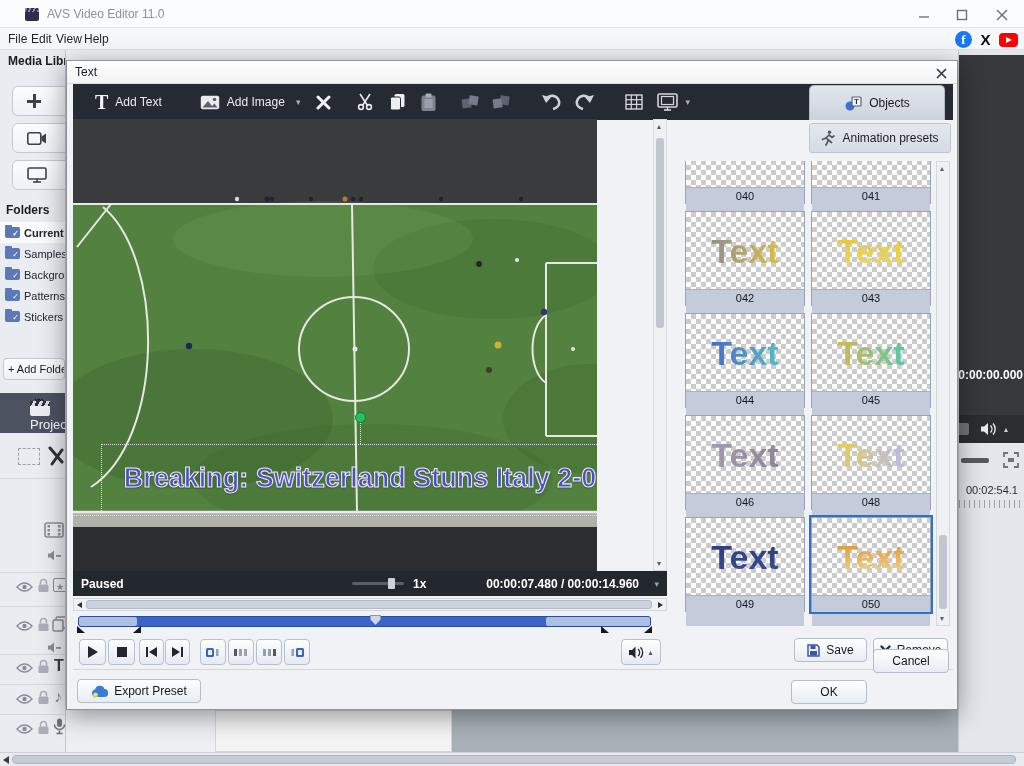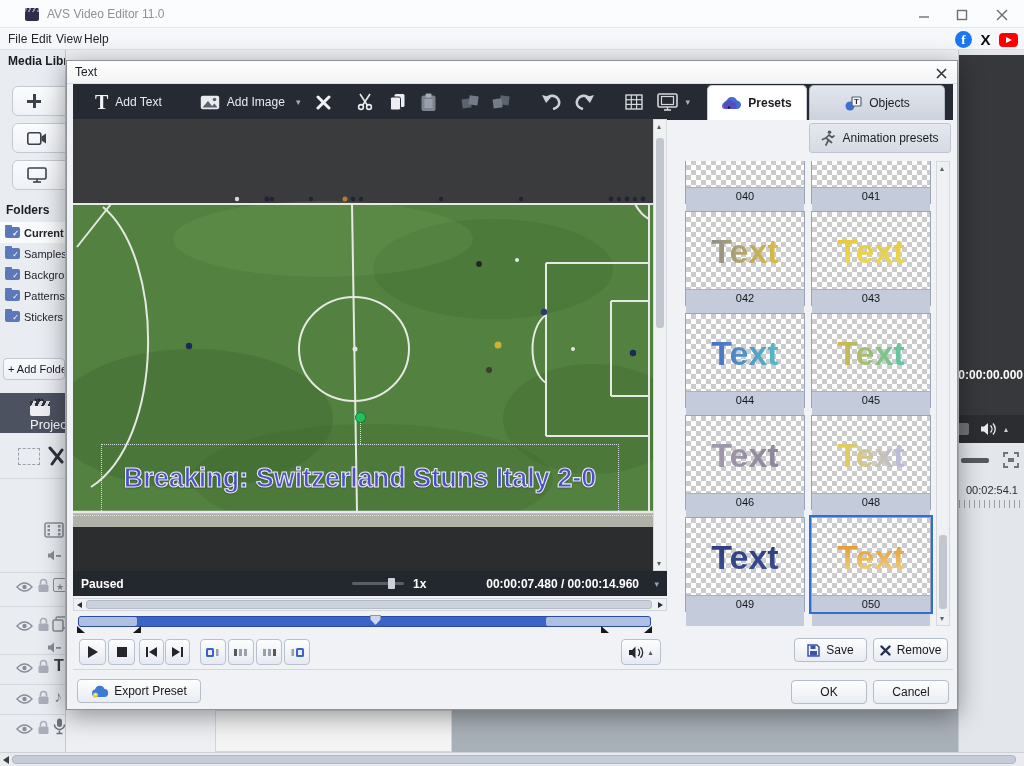--- a/index.html
+++ b/index.html
@@ -75,21 +75,21 @@
   .tserif{font-family:"Liberation Serif",serif;font-weight:bold;font-size:20px;color:#f2f3f6}
   .caret{color:#aab0ba;font-size:9px}
   .tab{position:absolute;top:24px;height:35px;border-radius:5px 5px 0 0;display:flex;align-items:center;justify-content:center;gap:7px;font-size:12px}
   .tab-presets{left:640px;width:100px;background:#fff;border:1px solid #c9cdd5;border-bottom:none;font-weight:bold}
   .tab-objects{left:742px;width:136px;background:linear-gradient(#e2e6ed,#ccd2dd);border:1px solid #b4bac6;border-bottom:none}
   .subtab{position:absolute;top:62px;height:30px;border-radius:3px;display:flex;align-items:center;justify-content:center;gap:7px;font-size:12px}
   .subtab-draw{left:620px;width:120px;background:#fff;border:1px solid #c9cdd5}
   .subtab-anim{left:742px;width:142px;background:linear-gradient(#e4e8ee,#d6dbe4);border:1px solid #bfc5d0}
 
   
-  .video-wrap{position:absolute;left:6px;top:58px;width:580px;height:452px;background:#3a3b3d;overflow:hidden}
+  .video-wrap{position:absolute;left:6px;top:58px;width:524px;height:452px;background:#3a3b3d;overflow:hidden}
   .overlay-rect{position:absolute;left:28px;top:325px;width:518px;height:69px;border:1px dotted rgba(240,240,255,.85);display:flex;align-items:center;justify-content:center}
   .overlay-text{font-size:27px;font-weight:bold;color:#4b50c4;-webkit-text-stroke:1.1px #e9e9f2;text-shadow:0 1px 2px rgba(0,0,30,.45);white-space:nowrap}
   .handle-line{position:absolute;left:287px;top:304px;width:0;height:21px;border-left:1px dotted #dfe2ea}
   .handle-dot{position:absolute;left:282px;top:293px;width:11px;height:11px;border-radius:50%;background:#25c15e;border:1px solid #0f7c38}
   .safe-line{position:absolute;left:0;top:396px;width:580px;height:0;border-top:1px dotted rgba(240,240,255,.7)}
   .v-scroll{position:absolute;left:586px;top:58px;width:14px;height:452px;background:#f0f1f3;border:1px solid #d7dade}
   .v-thumb{position:absolute;left:2px;top:18px;width:8px;height:190px;background:#c2c7cf;border-radius:3px}
   .statusbar{position:absolute;left:6px;top:510px;width:594px;height:25px;background:#23272e;color:#fff;display:flex;align-items:center}
   .statusbar b{font-size:12px}
   .speed-track{position:absolute;left:279px;top:11px;width:52px;height:3px;background:#5a5f67;border-radius:2px}
@@ -391,28 +391,20 @@
       <svg width="21" height="18" viewBox="0 0 21 18">
           <rect x="1" y="1" width="19" height="13" rx="1.5" fill="none" stroke="#d4d7dc" stroke-width="1.6"></rect>
           <rect x="4.5" y="3.5" width="12" height="8" fill="none" stroke="#d4d7dc" stroke-width="1.2"></rect>
           <line x1="7" y1="17" x2="14" y2="17" stroke="#d4d7dc" stroke-width="1.6"></line>
           <line x1="10.5" y1="14" x2="10.5" y2="17" stroke="#d4d7dc" stroke-width="1.4"></line>
         </svg>
       <span class="caret">▾</span>
     </div>
   </div>
 
-  <div class="tab tab-presets">
-    <svg width="19" height="14" viewBox="0 0 19 14">
-        <path d="M5 13 a4 4 0 0 1 -.5-7.9 A5.5 5.5 0 0 1 15 4.5 a4 4 0 0 1 -.5 8.5 z" fill="#3f6fd1"></path>
-        <path d="M3 13 a3 3 0 0 1 0-6 a4 4 0 0 1 7.5-1 a3 3 0 0 1 1 7 z" fill="#5a48c0" opacity="0.85"></path>
-        <circle cx="7" cy="11.5" r="1.2" fill="#1c1f3a"></circle>
-      </svg>
-    <span>Presets</span>
-  </div>
   <div class="tab tab-objects">
     <svg width="18" height="15" viewBox="0 0 18 15">
         <circle cx="6" cy="10" r="4.5" fill="#3f6fd1"></circle>
         <rect x="8" y="1" width="9" height="9" rx="1" fill="#f4f5f8" stroke="#5a6170" stroke-width="1.2"></rect>
         <text x="12.5" y="8.2" font-size="8" font-weight="bold" text-anchor="middle" fill="#2a2d33" font-family="Liberation Sans">T</text>
       </svg>
     <span>Objects</span>
   </div>
 
   <div class="subtab subtab-anim">
@@ -667,16 +659,16 @@
     <svg width="17" height="13" viewBox="0 0 17 13">
         <path d="M4.5 12 a3.8 3.8 0 0 1 -.5-7.5 A5 5 0 0 1 13.5 4 a3.7 3.7 0 0 1 -.5 8 z" fill="#3a7bd5"></path>
         <circle cx="4.5" cy="10" r="2.6" fill="#e8c53a"></circle>
         <path d="M4.5 8.4 l.5 1 1.1.2 -.8.8 .2 1.1 -1-.5 -1 .5 .2-1.1 -.8-.8 1.1-.2 z" fill="#fff8d8" transform="scale(0.9) translate(0.5,0.5)"></path>
       </svg>
     <span>Export Preset</span>
   </div>
   <div class="footer-btn" style="left:724px;top:619px;width:76px">
       <span>OK</span>
     </div>
-  <div class="footer-btn" style="left:806px;top:619px;width:76px">
+  <div class="footer-btn" style="left:806px;top:588px;width:76px">
       <span>Cancel</span>
     </div>
 </div>
 
 </body></html>

